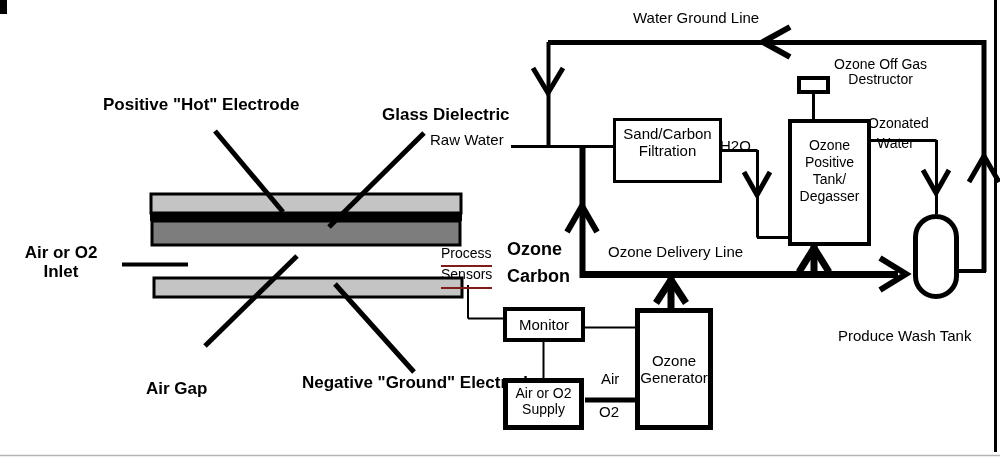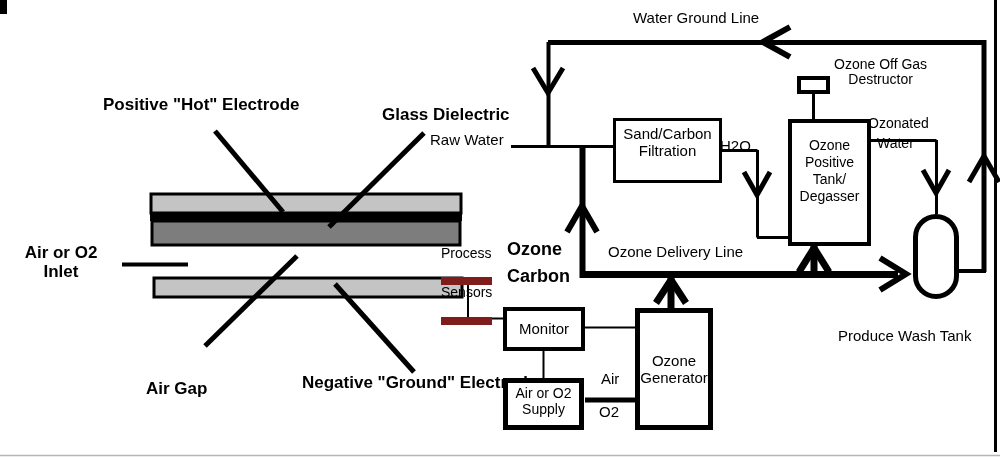--- a/index.html
+++ b/index.html
@@ -13,21 +13,21 @@
   .plain{font-size:15px;}
   .small{font-size:14px;}
   .ctr{text-align:center;}
   .lbl span{display:block;}
   .box{
     position:absolute;background:#fff;border:3px solid #000;z-index:3;
     display:flex;flex-direction:column;align-items:center;
     font-size:14px;line-height:1.15;text-align:center;box-sizing:border-box;
   }
   .behind{z-index:1;}
-  .u{display:inline-block;border-bottom:8px solid #7f1d1d;padding-bottom:16px;}
+  .u{display:inline-block;border-bottom:2px solid #7f1d1d;padding-bottom:4px;}
   .cap{border-radius:23px;}
 </style>
 </head>
 <body>
 
 <div id="stage">
 
   <svg id="wires" width="1000" height="457" viewBox="0 0 1000 457">
 
     <rect x="0" y="0" width="7" height="14" fill="#000"></rect>
@@ -145,21 +145,21 @@
     <span>Ozone</span>
     <span>Positive</span>
     <span>Tank/</span>
     <span>Degasser</span>
   </div>
 
   <div class="box" style="left:797px;top:76px;width:33px;height:18px;border-width:4px;"></div>
 
   <div class="box cap" style="left:913px;top:214px;width:46px;height:85px;border-width:5px;"></div>
 
-  <div class="box" style="left:503px;top:307px;width:82px;height:44px;border-width:4px;justify-content:center;font-size:15px;">
+  <div class="box" style="left:503px;top:307px;width:82px;height:35px;border-width:4px;justify-content:center;font-size:15px;">
     <span>Monitor</span>
   </div>
 
   <div class="box" style="left:503px;top:378px;width:81px;height:52px;border-width:5px;padding-top:2px;">
     <span>Air or O2</span>
     <span>Supply</span>
   </div>
 
   <div class="box" style="left:635px;top:308px;width:78px;height:122px;border-width:5px;justify-content:center;font-size:15px;">
     <span>Ozone</span>

